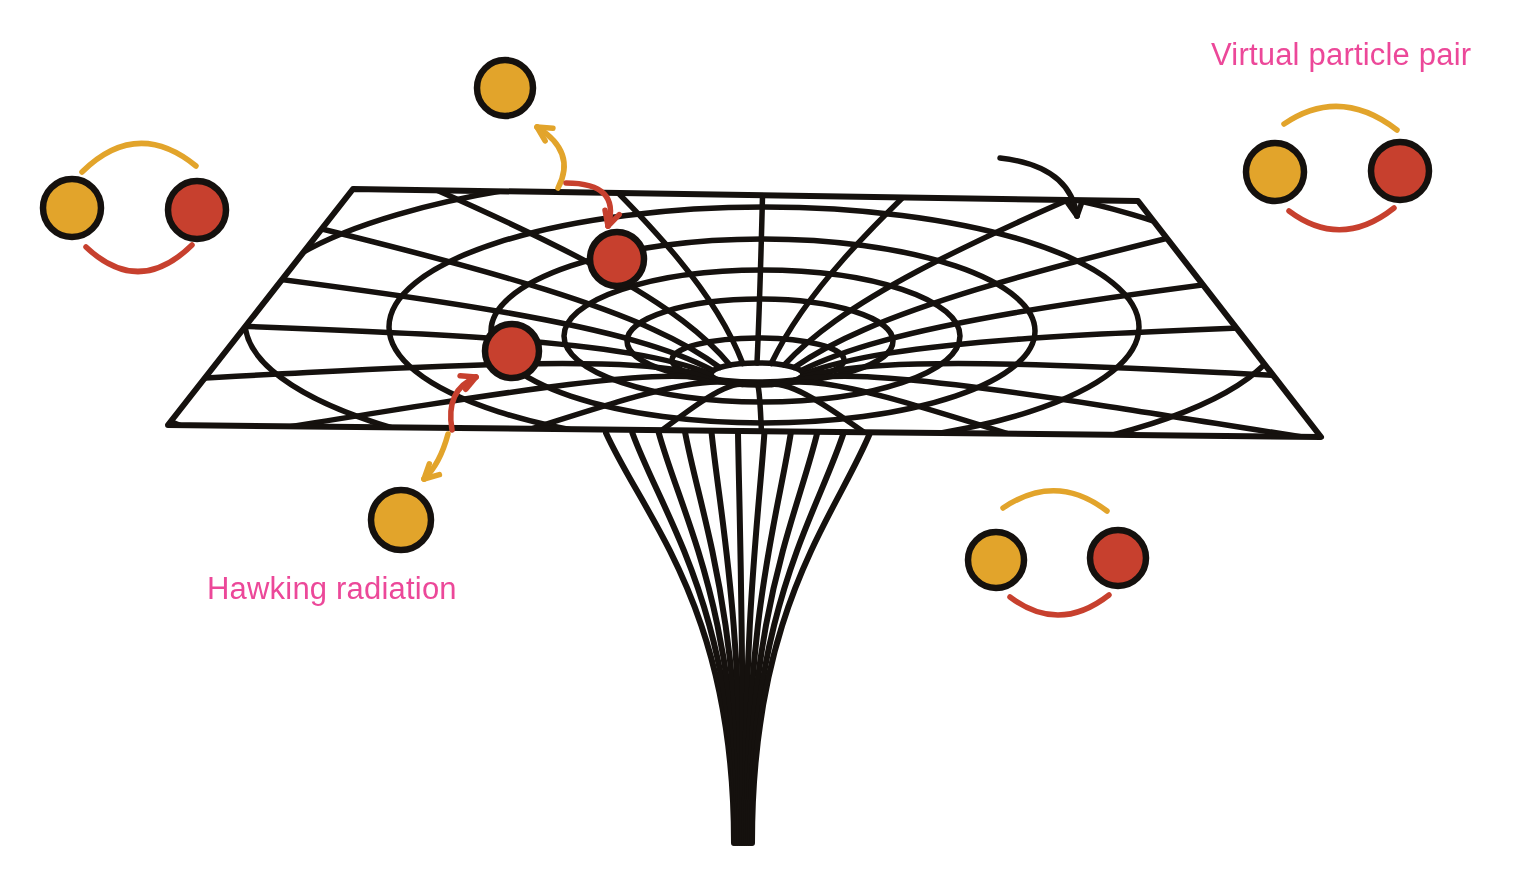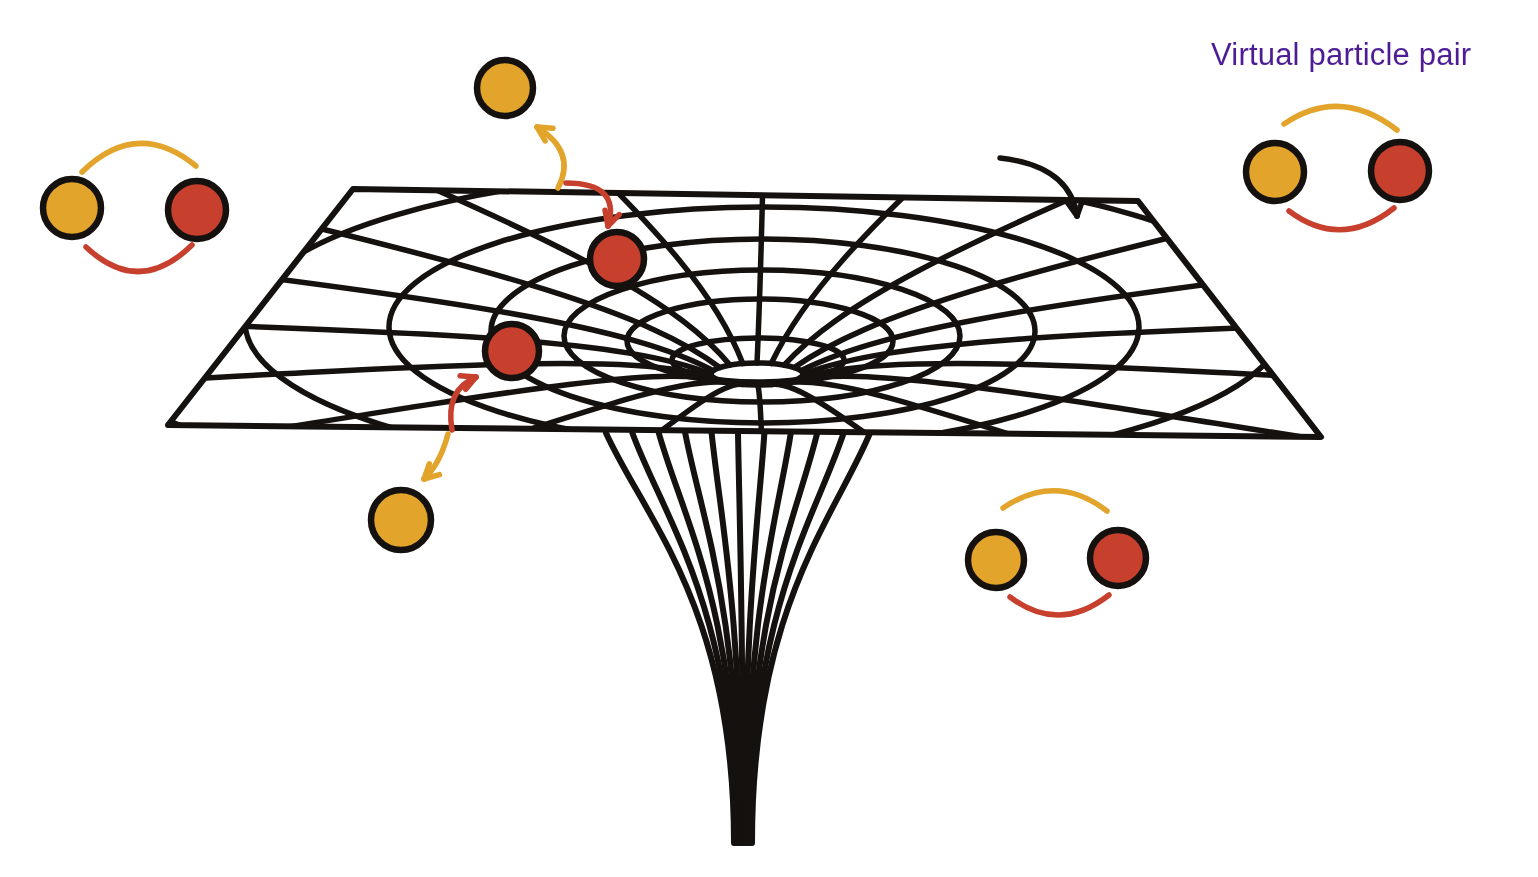--- a/index.html
+++ b/index.html
@@ -3,21 +3,21 @@
 <meta charset="utf-8">
 <style>
   html,body{margin:0;padding:0;}
   body{
     width:1538px;height:877px;background:#ffffff;overflow:hidden;position:relative;
     font-family:"Liberation Sans", sans-serif;
   }
   .stage{position:absolute;inset:0;}
   svg#scene{position:absolute;left:0;top:0;width:1538px;height:877px;}
   .label{
-    position:absolute;color:#4c1d95;font-size:31px;line-height:1.1;
+    position:absolute;color:#ec4899;font-size:31px;line-height:1.1;
     white-space:nowrap;letter-spacing:0.2px;
   }
   #lbl-eh{left:777px;top:141px;}
   #lbl-vpp{left:1211px;top:38px;}
   #lbl-hr{left:207px;top:572px;}
 </style>
 </head>
 <body>
 
 <div class="stage">
@@ -108,13 +108,14 @@
       <circle cx="1275" cy="172" r="29" fill="#E2A42B" stroke="#15110E" stroke-width="6.5"></circle>
       <circle cx="1400" cy="171" r="29" fill="#C7402E" stroke="#15110E" stroke-width="6.5"></circle>
       <circle cx="996" cy="560" r="28" fill="#E2A42B" stroke="#15110E" stroke-width="6.5"></circle>
       <circle cx="1118" cy="558" r="28" fill="#C7402E" stroke="#15110E" stroke-width="6.5"></circle>
       <circle cx="505" cy="88" r="28" fill="#E2A42B" stroke="#15110E" stroke-width="6.5"></circle>
       <circle cx="401" cy="520" r="30" fill="#E2A42B" stroke="#15110E" stroke-width="6.5"></circle>
       <circle cx="617" cy="259" r="27" fill="#C7402E" stroke="#15110E" stroke-width="6.5"></circle>
       <circle cx="512" cy="351" r="27" fill="#C7402E" stroke="#15110E" stroke-width="6.5"></circle>
     </svg>
   <div class="label" id="lbl-vpp">Virtual particle pair</div>
+  <div class="label" id="lbl-hr">Hawking radiation</div>
 </div>
 
 </body></html>

